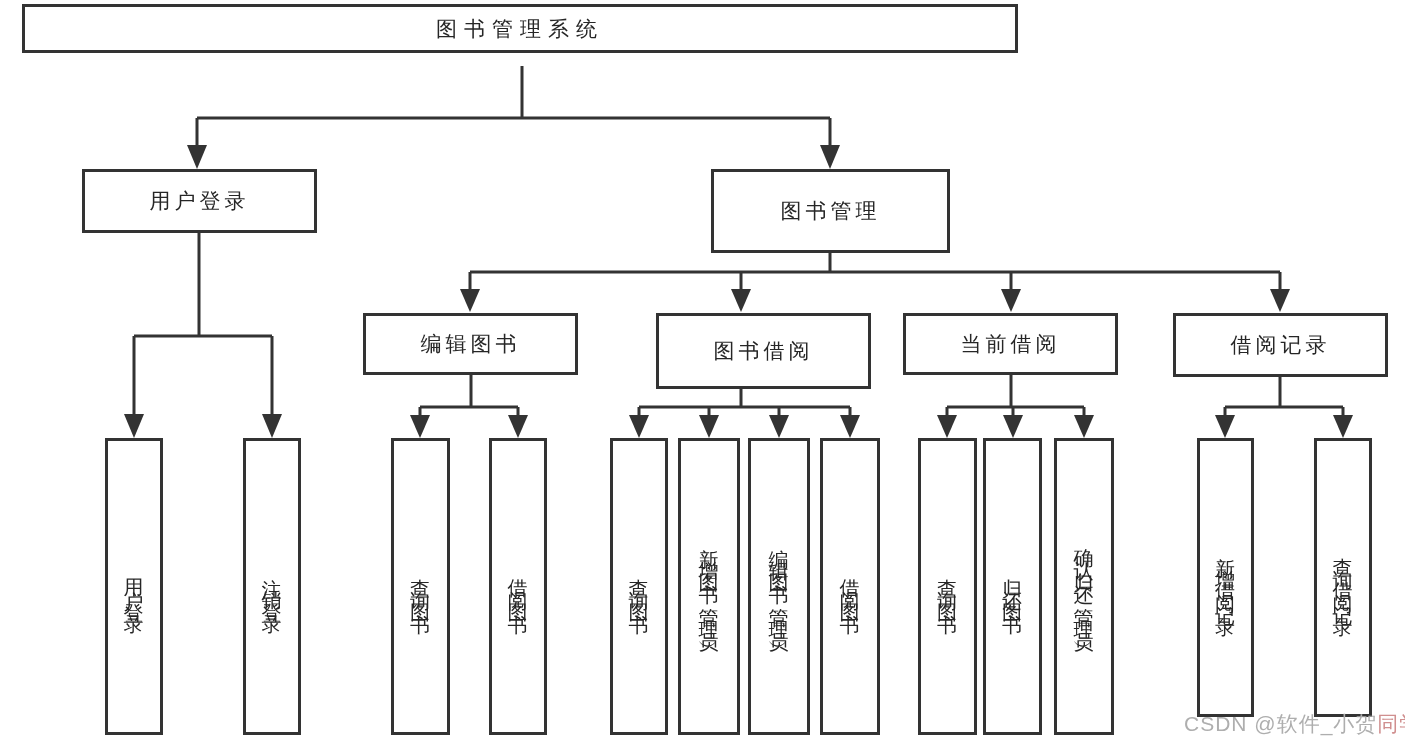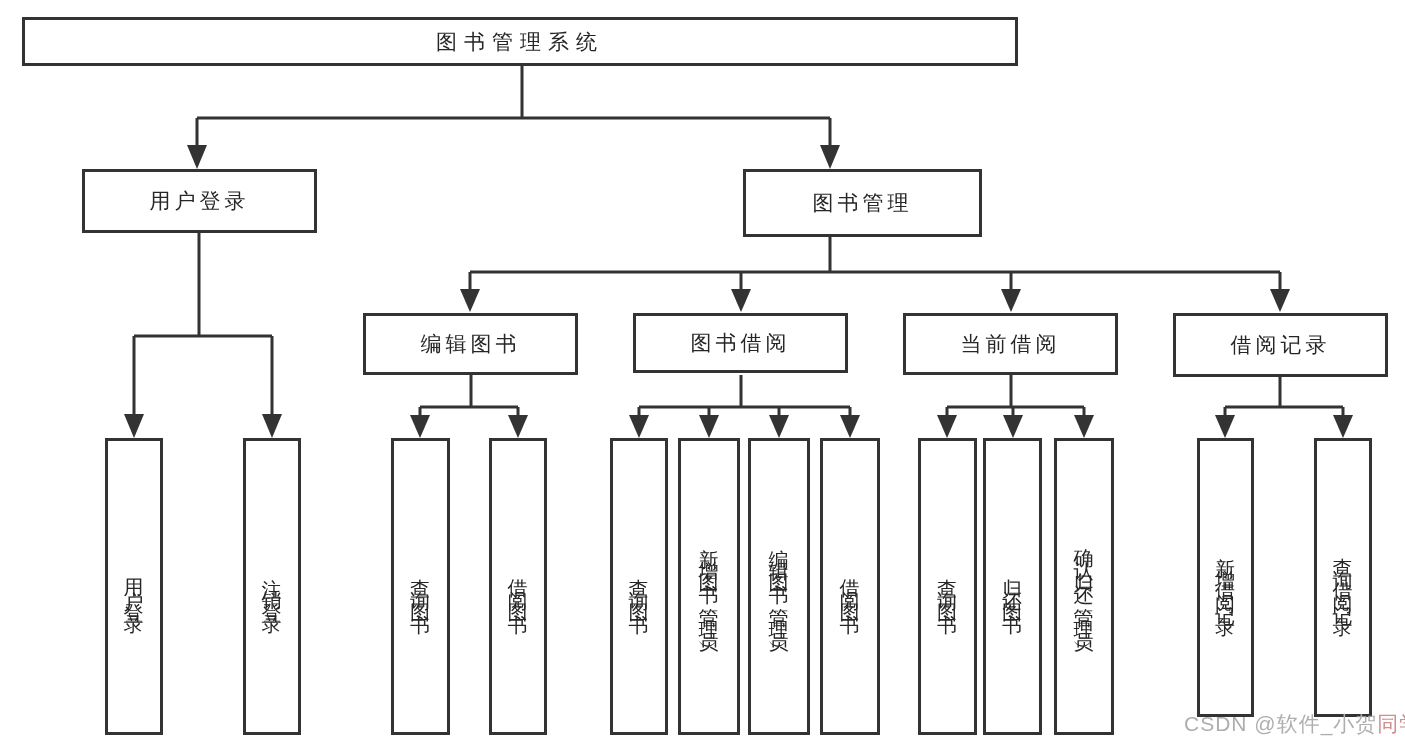--- a/index.html
+++ b/index.html
@@ -103,27 +103,27 @@
       <polygon points="1003,415 1023,415 1013,438"></polygon>
       <polygon points="1074,415 1094,415 1084,438"></polygon>
     </g>
     <g>
       <path d="M1280 375 V407 M1225 407 H1343 M1225 407 V420 M1343 407 V420"></path>
       <polygon points="1215,415 1235,415 1225,438"></polygon>
       <polygon points="1333,415 1353,415 1343,438"></polygon>
     </g>
   </svg>
 
-  <div class="node root" style="left:22px; top:17px; width:996px; height:49px;">图书管理系统</div>
+  <div class="node root" style="left:22px; top:4px; width:996px; height:49px;">图书管理系统</div>
 
   <div class="node" style="left:82px; top:169px; width:235px; height:64px;">用户登录</div>
-  <div class="node" style="left:711px; top:169px; width:239px; height:68px;margin-left:32px;">图书管理</div>
+  <div class="node" style="left:711px; top:169px; width:239px; height:84px;">图书管理</div>
 
   <div class="node" style="left:363px; top:313px; width:215px; height:62px;">编辑图书</div>
-  <div class="node" style="left:633px; top:313px; width:215px; height:60px;">图书借阅</div>
+  <div class="node" style="left:656px; top:313px; width:215px; height:76px;">图书借阅</div>
   <div class="node" style="left:903px; top:313px; width:215px; height:62px;">当前借阅</div>
   <div class="node" style="left:1173px; top:313px; width:215px; height:64px;">借阅记录</div>
 
   <div class="node vnode" style="left:105px; top:438px; width:58px; height:297px;">用户登录</div>
   <div class="node vnode" style="left:243px; top:438px; width:58px; height:297px;">注销登录</div>
 
   <div class="node vnode" style="left:391px; top:438px; width:59px; height:297px;">查询图书</div>
   <div class="node vnode" style="left:489px; top:438px; width:58px; height:297px;">借阅图书</div>
 
   <div class="node vnode" style="left:610px; top:438px; width:58px; height:297px;">查询图书</div>

